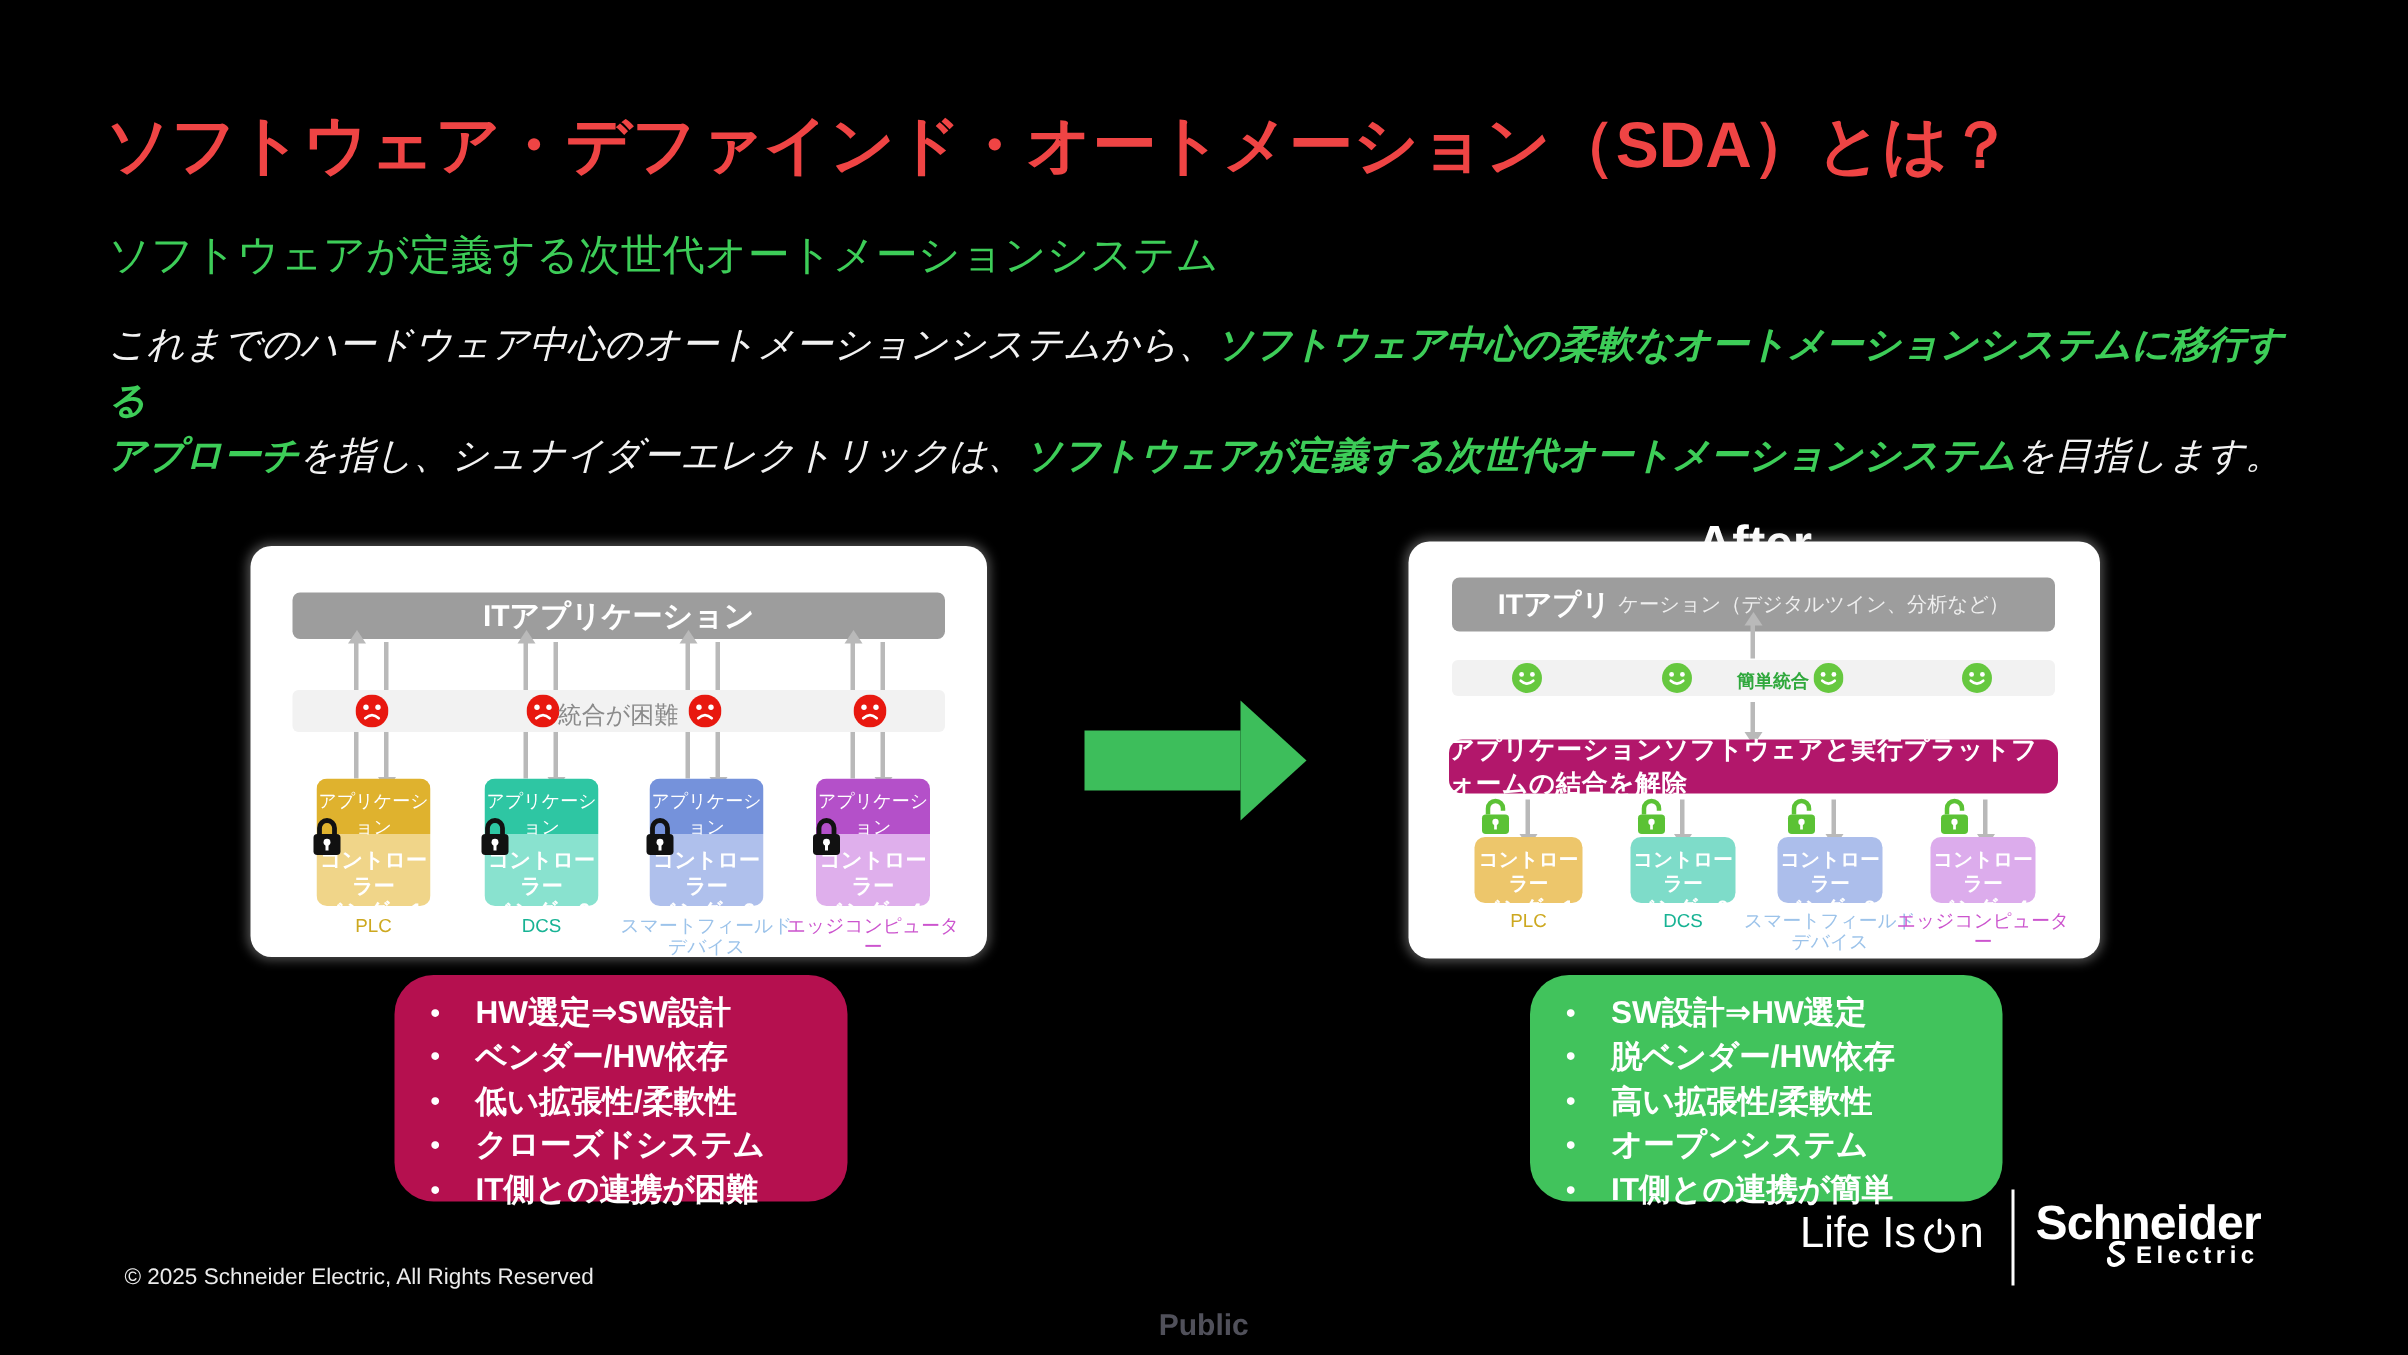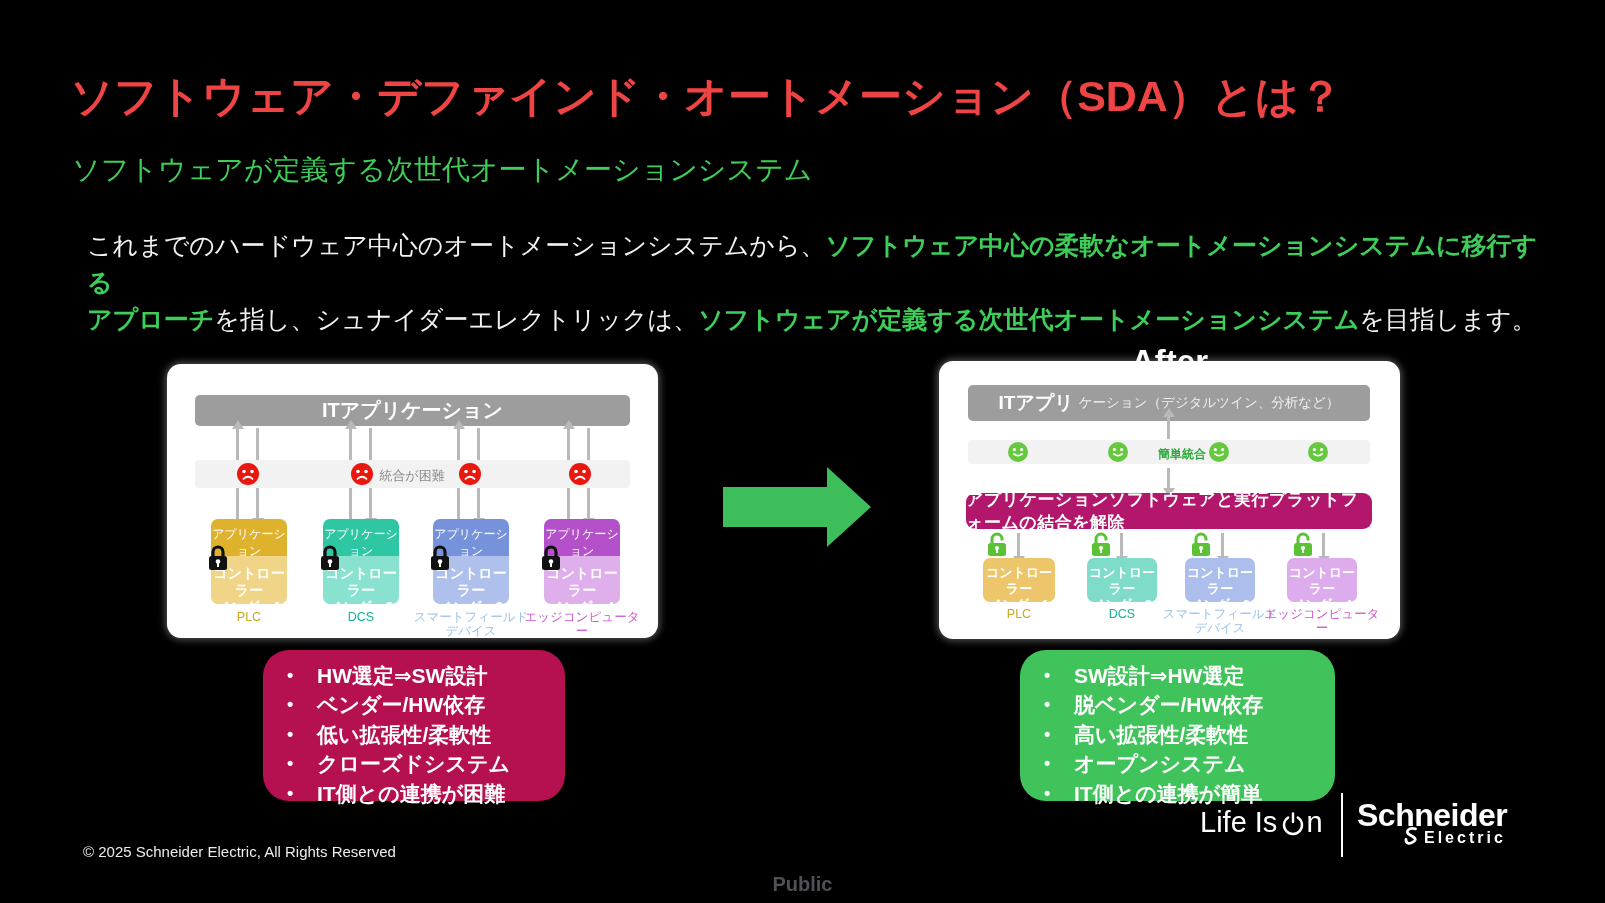--- a/index.html
+++ b/index.html
@@ -59,31 +59,31 @@
   
   .copyright{left:83px;top:843px;font-size:15px;color:#ECECEC;}
   .public{left:0;right:0;top:873px;text-align:center;font-size:20px;font-weight:bold;color:#50505A;}
   .lifeison{left:1200px;top:806px;font-size:29px;color:#fff;display:flex;align-items:center;}
   .divider{left:1341px;top:793px;width:2px;height:64px;background:#fff;}
   .brand{left:1357px;top:797px;color:#fff;}
   .brand .name{font-size:32px;font-weight:bold;letter-spacing:-0.5px;line-height:36px;}
   .brand .sub{display:flex;align-items:center;margin:-7px 0 0 44px;}
   .brand .sub .etext{font-size:16px;font-weight:bold;letter-spacing:3px;margin-left:3px;}
 
-  .small-label{position:absolute;color:#8A8A8A;font-size:13px;text-align:center;}
+  .small-label{position:absolute;color:#8A8A8A;font-size:16px;text-align:center;}
   .green-label{position:absolute;color:#2FA83C;font-size:12px;font-weight:bold;text-align:right;}
 </style>
 </head>
 <body>
 
 <div class="slide">
 
   <div class="abs title">ソフトウェア・デファインド・オートメーション（SDA）とは？</div>
   <div class="abs subtitle">ソフトウェアが定義する次世代オートメーションシステム</div>
-  <p class="abs intro" style="margin:15px;">
+  <p class="abs intro" style="margin:0;font-style:italic;">
     <span>これまでのハードウェア中心のオートメーションシステムから、</span><span class="g">ソフトウェア中心の柔軟なオートメーションシステムに移行する</span><br>
     <span class="g">アプローチ</span><span>を指し、シュナイダーエレクトリックは、</span><span class="g">ソフトウェアが定義する次世代オートメーションシステム</span><span>を目指します。</span>
   </p>
 
 
   <div class="abs card" style="left:167px;top:364px;width:491px;height:274px;">
     <div class="abs itbar" style="left:28px;top:31px;width:435px;height:31px;font-size:20px;font-weight:bold;">ITアプリケーション</div>
 
     <div class="arr up" style="left:69px;top:64px;height:32px;"></div>
     <div class="arr" style="left:89px;top:64px;height:32px;"></div>

